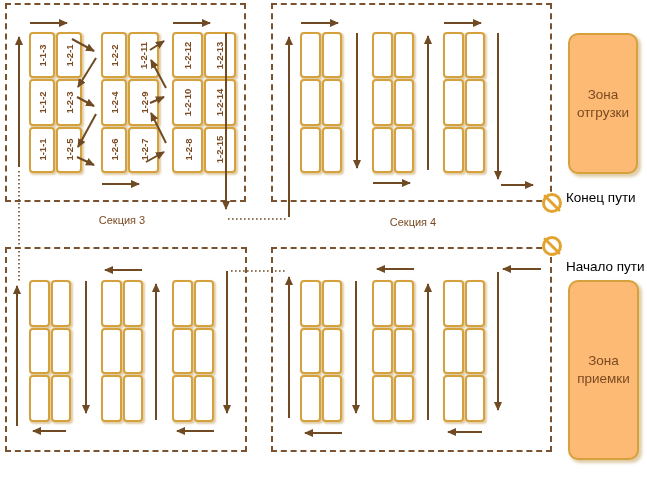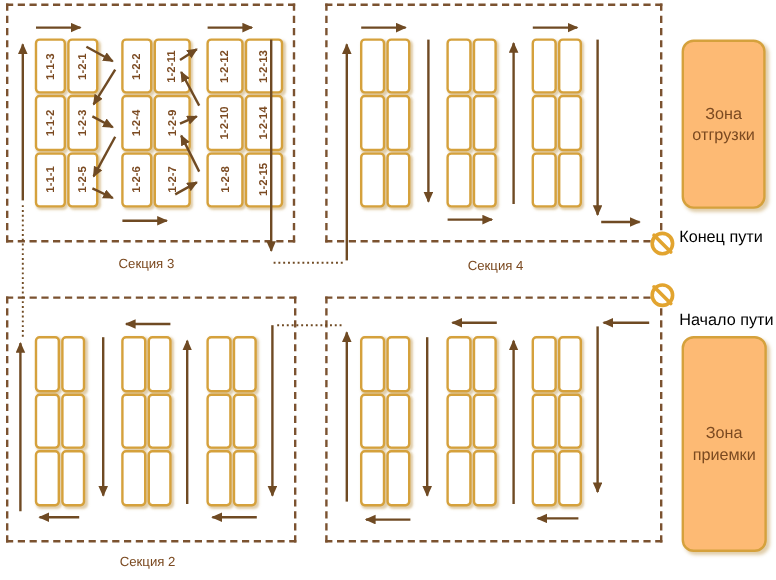--- a/index.html
+++ b/index.html
@@ -187,21 +187,20 @@
 
   <div class="zone" style="left:568px; top:33px; width:70px; height:141px;">
     <span>Зона отгрузки</span>
   </div>
   <div class="zone" style="left:568px; top:280px; width:71px; height:180px;">
     <span>Зона приемки</span>
   </div>
 
   <div class="sec-label" style="left:62px; top:212px;">Секция 3</div>
   <div class="sec-label" style="left:353px; top:214px;">Секция 4</div>
-  <div class="sec-label" style="left:63px; top:461px;">Секция 2</div>
 
   <div class="marker-label" style="left:566px; top:190px;">Конец пути</div>
   <div class="marker-label" style="left:566px; top:239px;margin-top:20px;">Начало пути</div>
 
   <svg class="overlay" width="647" height="483" viewBox="0 0 647 483">
     <defs>
       <marker id="ah" markerUnits="userSpaceOnUse" markerWidth="10" markerHeight="10" refX="8" refY="4" orient="auto">
         <path d="M0,0 L9,4 L0,8 Z" fill="#6F4A23"></path>
       </marker>
     </defs>

